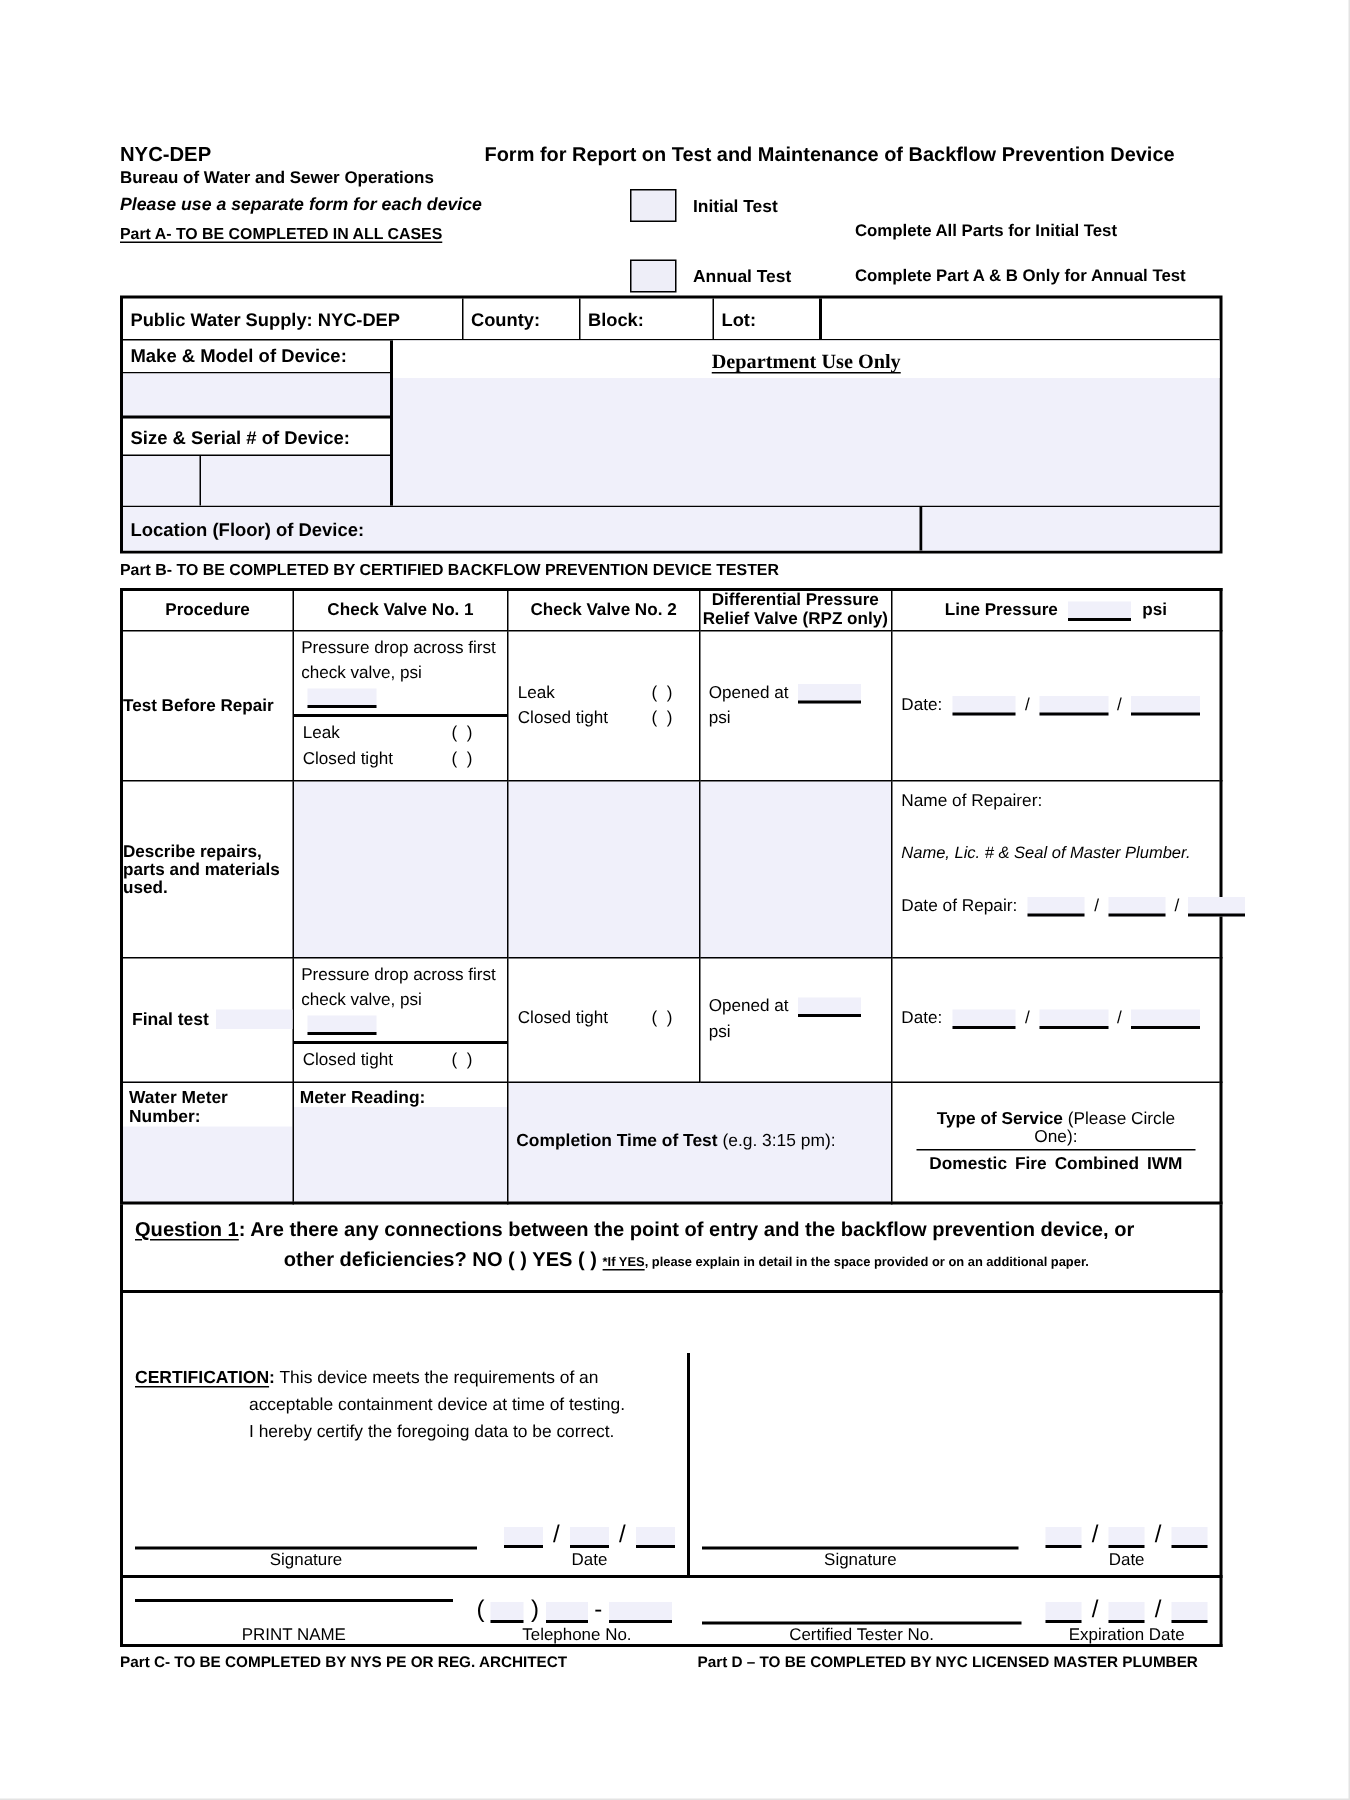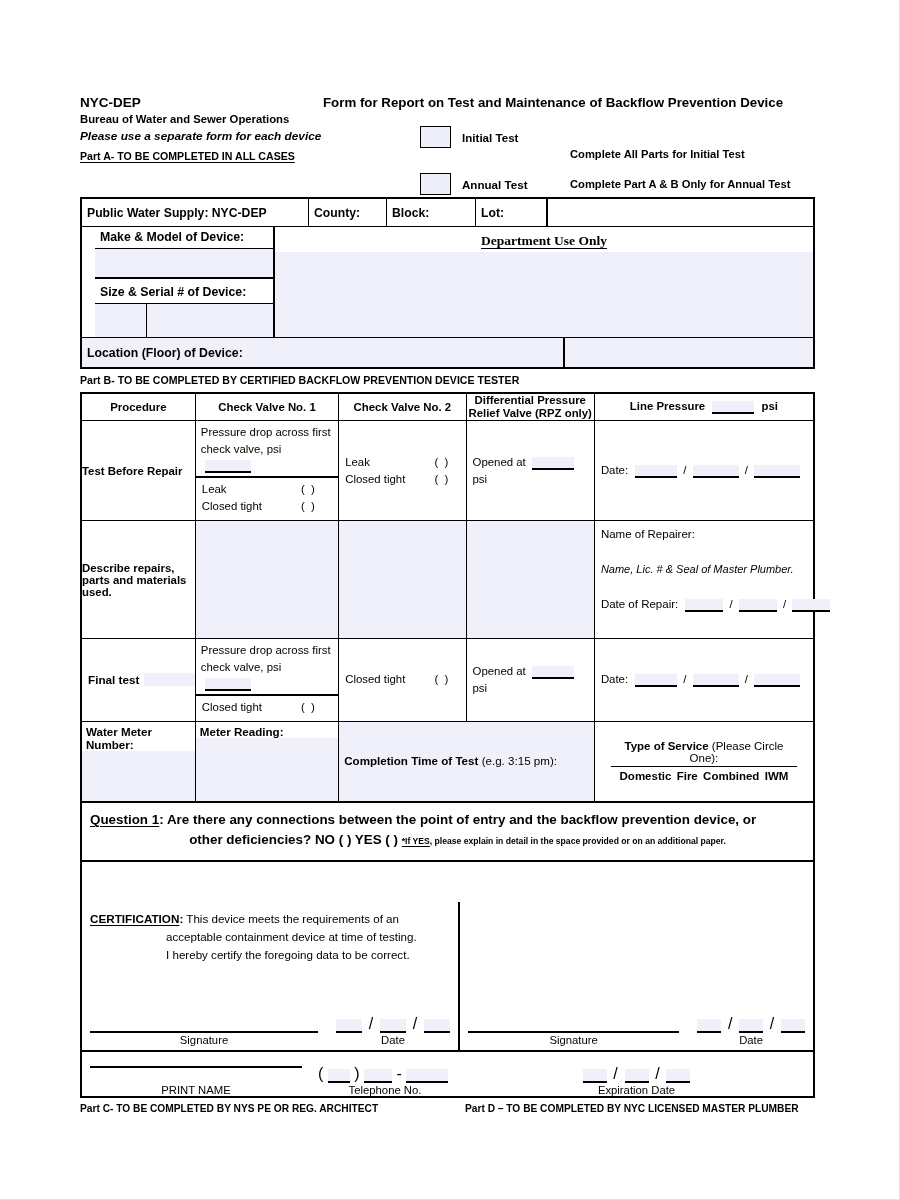--- a/index.html
+++ b/index.html
@@ -36,31 +36,31 @@
 
   
   .tblA { position:relative; width:735px; border:2.2px solid #000; }
   .rowA1 { display:flex; height:28px; border-bottom:1.6px solid #000; }
   .cA { border-right:1.6px solid #000; display:flex; align-items:center; padding-left:5px;
         font-size:12.2px; font-weight:bold; }
   .cA:last-child { border-right:none; }
 
   .mid { display:flex; }
   .leftcol { width:285px; border-right:1.6px solid #000; }
-  .midcol  { width:180px; border-right:2.2px solid #000;margin-left:13px; }
+  .midcol  { width:180px; border-right:2.2px solid #000; }
   .deptcol { flex:1; position:relative; background:#f0f0fa; }
   .dept-t { text-align:center; font-family:"Liberation Serif", serif; font-size:13.5px;
             font-weight:bold; text-decoration:underline; text-underline-offset:3px;
             background:#fff; padding-top:6px; padding-bottom:3px; }
 
   .lbl { font-size:12.3px; font-weight:bold; padding:3px 0 2px 5px; }
   .wline { height:22px; margin:0 5px 4px 5px; background:#f0f0fa; border-bottom:2.2px solid #000; }
 
   .locrow { display:flex; border-top:1.6px solid #000; height:30px; }
-  .locleft { width:483px; display:flex; align-items:center; border-right:2.2px solid #000; background:#f0f0fa; }
+  .locleft { width:533px; display:flex; align-items:center; border-right:2.2px solid #000; background:#f0f0fa; }
   .locleft span { font-size:12.3px; font-weight:bold; padding-left:5px; }
 
   .partb { font-size:10.6px; font-weight:bold; margin:5px 0 6px 0; }
 
   
   .tblB { width:735px; border:2.2px solid #000; border-collapse:collapse; table-layout:fixed; }
   .tblB td { border:1.5px solid #000; vertical-align:middle; font-size:11.4px; padding:0; }
   .thc { text-align:center; font-weight:bold; font-size:11.9px; padding:8px 2px; line-height:1.15; }
   .rowlbl { font-weight:bold; font-size:11.7px; padding-left:6px; }
   .cellpad { padding:5px 6px; line-height:1.5; }
@@ -387,20 +387,24 @@
       <div style="white-space:nowrap;">
         <span>(</span>
         <span class="inkline" style="width:22px;height:14px;"></span>
         <span>)</span>
         <span class="inkline" style="width:28px;height:14px;"></span>
         <span>-</span>
         <span class="inkline" style="width:42px;height:14px;"></span>
       </div>
       <div class="capt">Telephone No.</div>
     </div>
+    <div class="botcell" style="width:230px;">
+      <div class="sigline"></div>
+      <div class="capt">Certified Tester No.</div>
+    </div>
     <div class="botcell" style="flex:1;">
       <div style="white-space:nowrap; text-align:center;">
         <span class="inkline" style="width:24px;height:14px;"></span>
         <span class="slash">/</span>
         <span class="inkline" style="width:24px;height:14px;"></span>
         <span class="slash">/</span>
         <span class="inkline" style="width:24px;height:14px;"></span>
       </div>
       <div class="capt">Expiration Date</div>
     </div>

